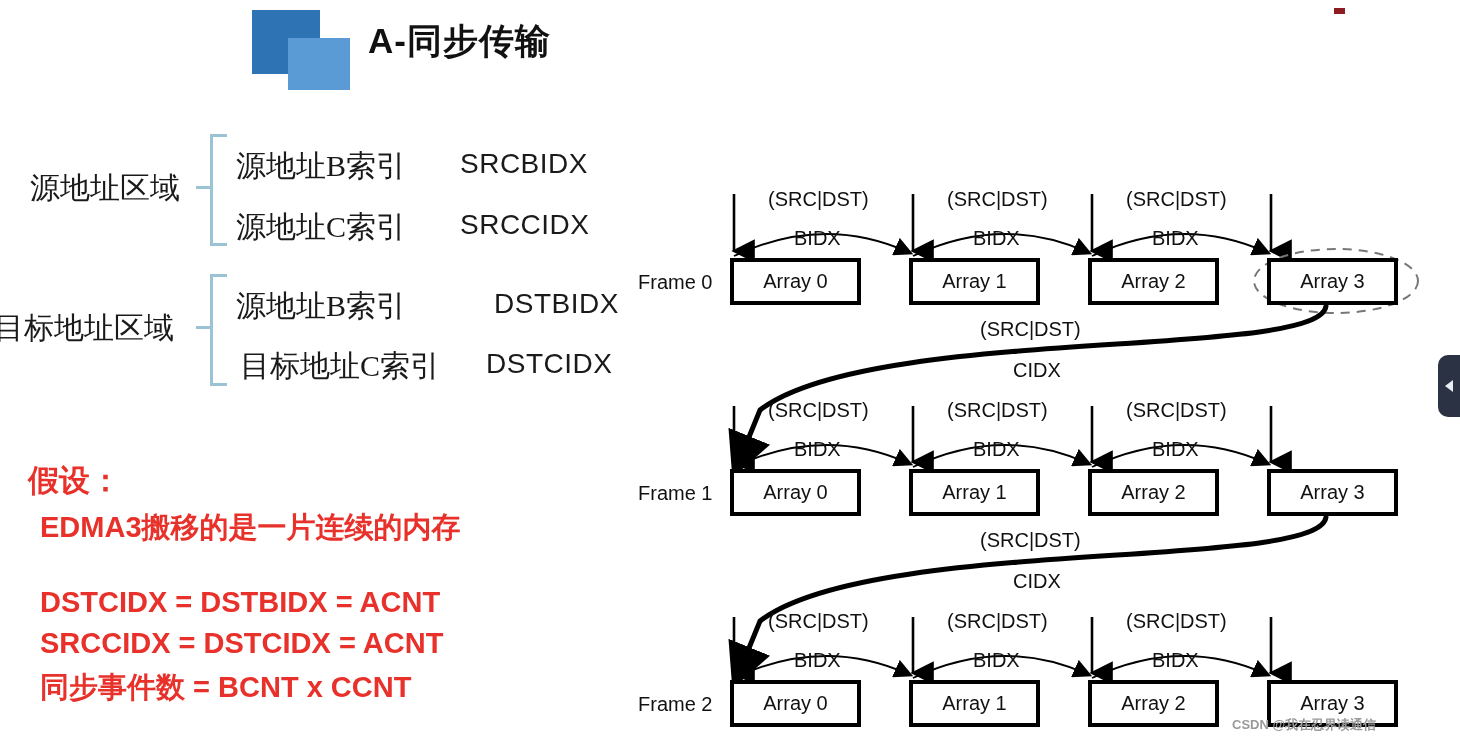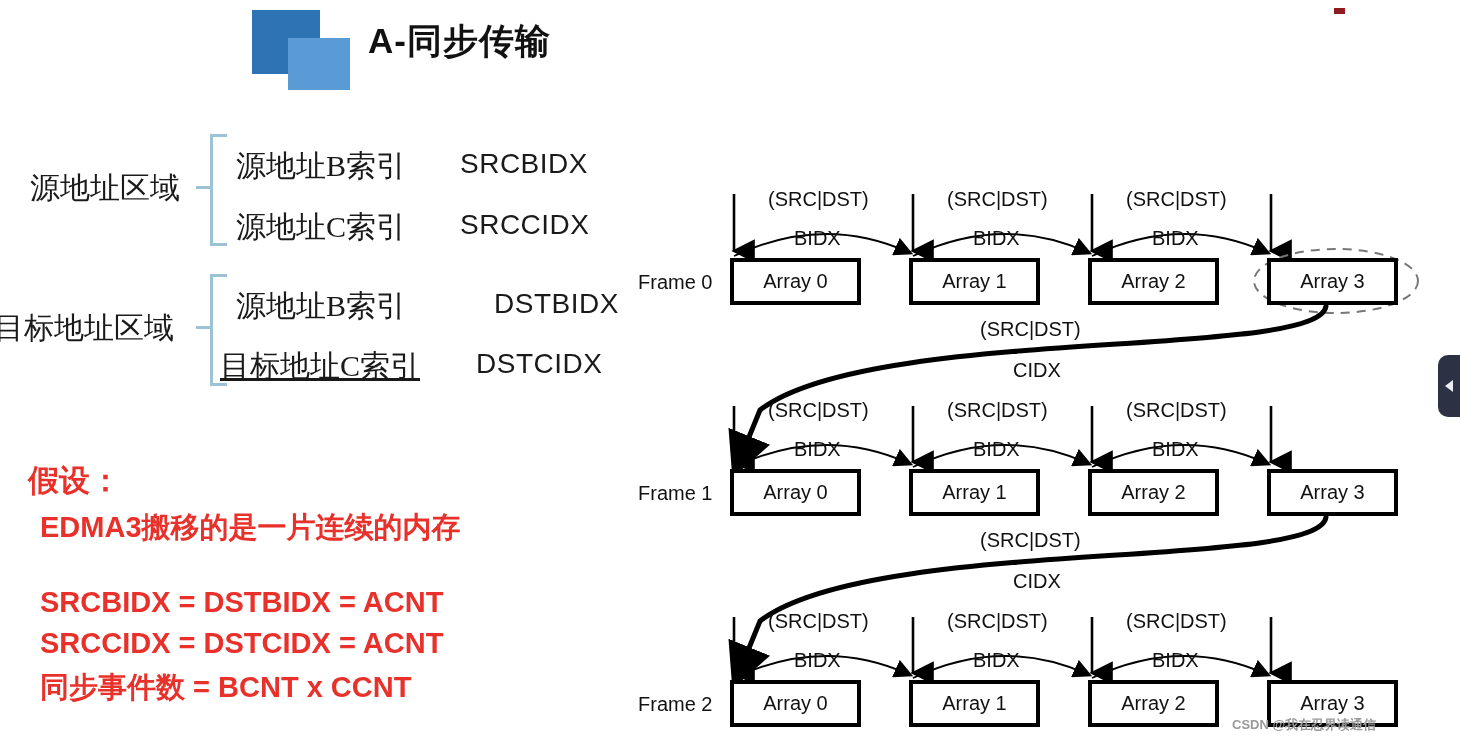--- a/index.html
+++ b/index.html
@@ -215,27 +215,27 @@
   <div class="row-cn" style="left:236px; top:207px;">源地址C索引</div>
   <div class="row-reg" style="left:460px; top:209px;">SRCCIDX</div>
 </div>
 
 <div class="panel-group">
   <div class="group-label" style="left:-6px; top:308px;">目标地址区域</div>
   <div class="bracket" style="left:210px; top:274px; height:106px;"></div>
   <div class="bracket-tick" style="left:196px; top:326px;"></div>
   <div class="row-cn" style="left:236px; top:286px;">源地址B索引</div>
   <div class="row-reg" style="left:494px; top:288px;">DSTBIDX</div>
-  <div class="row-cn" style="left:220px; top:346px;text-decoration:underline;">目标地址C索引</div>
-  <div class="row-reg" style="left:476px; top:348px;">DSTCIDX</div>
+  <div class="row-cn" style="left:240px; top:346px;">目标地址C索引</div>
+  <div class="row-reg" style="left:486px; top:348px;">DSTCIDX</div>
 </div>
 
 <div class="red-line red-cn" style="left:28px; top:460px;">假设：</div>
 <div class="red-line red-mix" style="left:28px; top:508px;">EDMA3搬移的是一片连续的内存</div>
-<div class="red-line red-mix" style="left:28px; top:586px;">SRCBIDX = DSTBIDX =  ACNT</div>
+<div class="red-line red-mix" style="left:28px; top:586px;">DSTCIDX = DSTBIDX =  ACNT</div>
 <div class="red-line red-mix" style="left:28px; top:627px;">SRCCIDX = DSTCIDX =  ACNT</div>
 <div class="red-line red-mix" style="left:28px; top:668px;">同步事件数 =   BCNT x CCNT</div>
 
 <div id="diagram">
 
 
   <svg class="overlay" viewBox="0 0 840 635">
     <defs>
       <marker id="downhead" markerWidth="9" markerHeight="9" refX="4.5" refY="8" orient="auto">
         <path d="M0,0 L9,0 L4.5,9 Z" fill="#000"></path>

